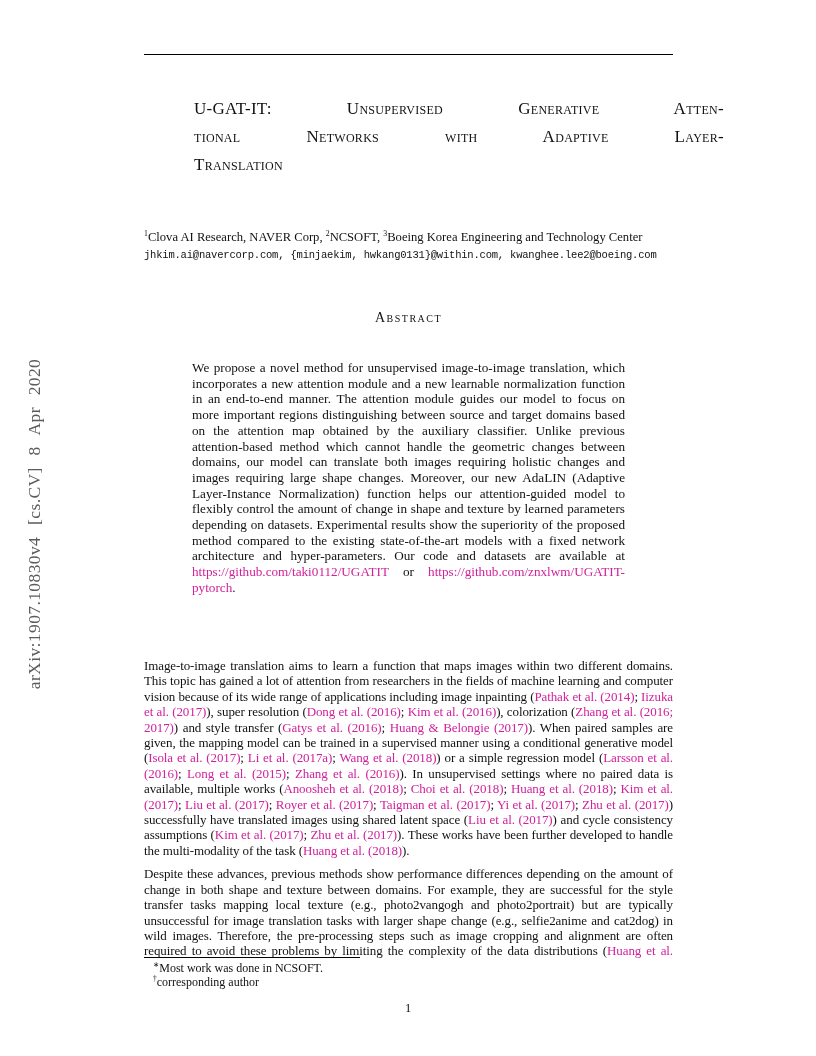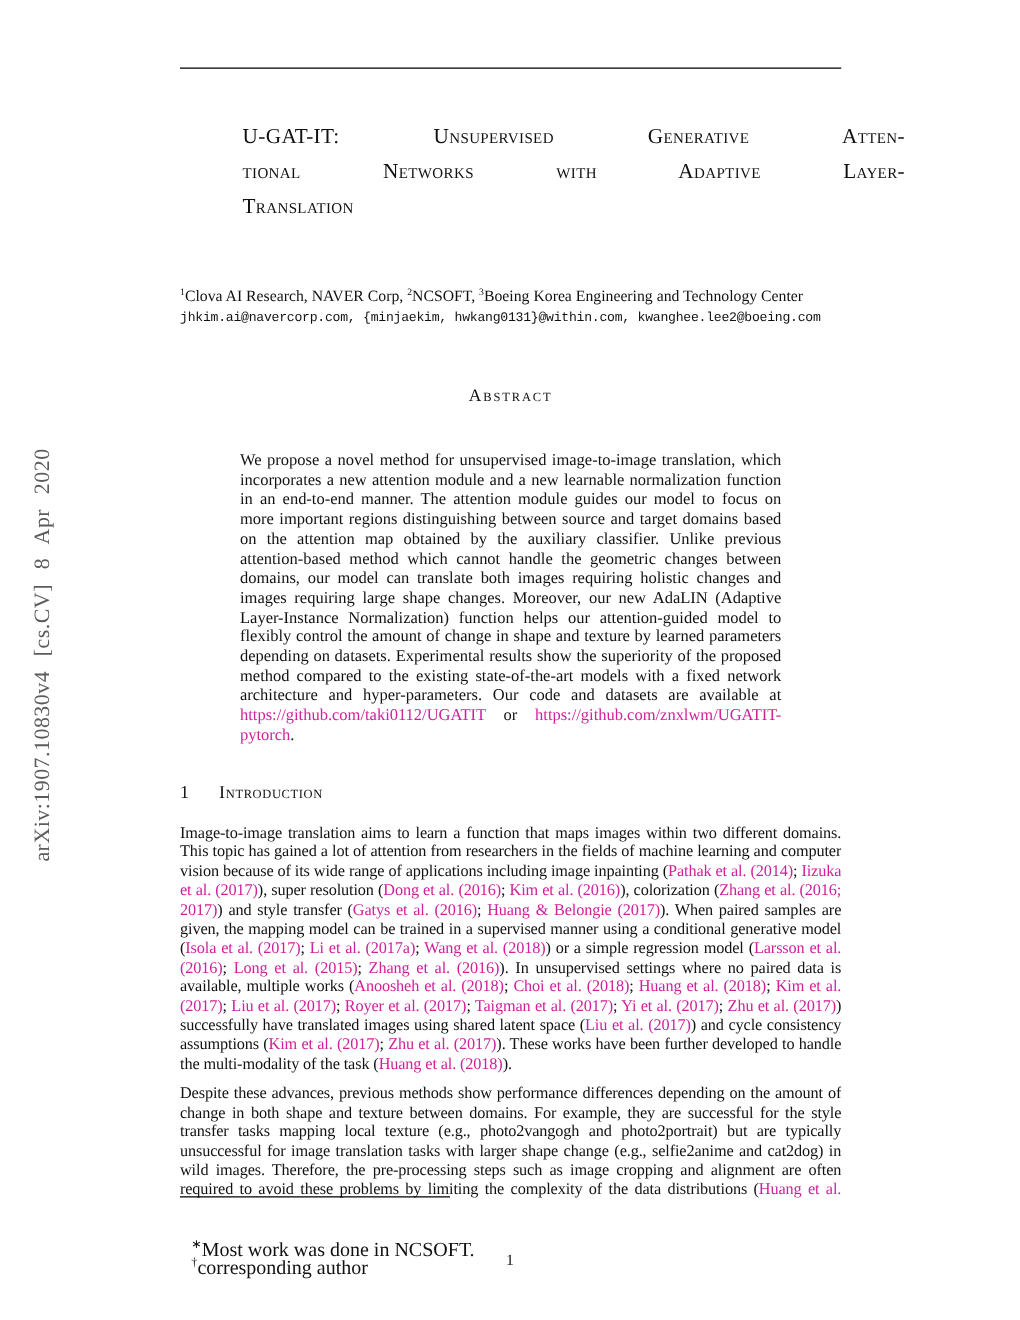--- a/index.html
+++ b/index.html
@@ -33,22 +33,22 @@
   .sec-head .num{ margin-right:24px; }
   .sec-head .name{ font-variant:small-caps; letter-spacing:.5px; }
 
   .intro{ position:absolute; top:658px; left:144px; width:529px; height:301px; overflow:hidden;
           font-size:13px; line-height:15.4px; text-align:justify; letter-spacing:-0.1px; }
   .intro p + p{ margin-top:8px; }
 
   .cite{ color:var(--link); }
 
   .fn-rule{ position:absolute; top:957px; left:144px; width:216px; border-top:1px solid #000; }
-  .footnotes{ position:absolute; top:994px; left:144px; width:529px;
-              font-size:16px; line-height:13.6px; }
+  .footnotes{ position:absolute; top:962px; left:144px; width:529px;
+              font-size:12px; line-height:13.6px; }
   .footnotes .fn{ text-indent:9px; }
 
   .pageno{ position:absolute; top:1001px; left:0; width:816px; text-align:center; font-size:12.5px; }
 
   .arxiv{ position:absolute; left:34px; top:524px;
           transform:translate(-50%,-50%) rotate(-90deg); transform-origin:center;
           white-space:nowrap; font-size:17.5px; color:var(--muted);
           word-spacing:7px; letter-spacing:.4px; }
 </style>
 </head>
@@ -67,23 +67,20 @@
   </div>
 
   <div class="authors">
     <div class="affil"><sup>1</sup><span>Clova AI Research, NAVER Corp, </span><sup>2</sup><span>NCSOFT, </span><sup>3</sup><span>Boeing Korea Engineering and Technology Center</span></div>
     <div class="emails">jhkim.ai@navercorp.com, {minjaekim, hwkang0131}@within.com, kwanghee.lee2@boeing.com</div>
   </div>
 
   <div class="abs-head">Abstract</div>
   <div class="abstract"><span>We propose a novel method for unsupervised image-to-image translation, which incorporates a new attention module and a new learnable normalization function in an end-to-end manner. The attention module guides our model to focus on more important regions distinguishing between source and target domains based on the attention map obtained by the auxiliary classifier. Unlike previous attention-based method which cannot handle the geometric changes between domains, our model can translate both images requiring holistic changes and images requiring large shape changes. Moreover, our new AdaLIN (Adaptive Layer-Instance Normalization) function helps our attention-guided model to flexibly control the amount of change in shape and texture by learned parameters depending on datasets. Experimental results show the superiority of the proposed method compared to the existing state-of-the-art models with a fixed network architecture and hyper-parameters. Our code and datasets are available at </span><span class="cite">https://github.com/taki0112/UGATIT</span><span> or </span><span class="cite">https://github.com/znxlwm/UGATIT-pytorch</span><span>.</span></div>
 
-  <div class="sec-head">
-    <span class="num">1</span><span class="name">Introduction</span>
-  </div>
 
   <div class="intro">
     <p><span>Image-to-image translation aims to learn a function that maps images within two different domains. This topic has gained a lot of attention from researchers in the fields of machine learning and computer vision because of its wide range of applications including image inpainting (</span><span class="cite">Pathak et al. (2014)</span><span>; </span><span class="cite">Iizuka et al. (2017)</span><span>), super resolution (</span><span class="cite">Dong et al. (2016)</span><span>; </span><span class="cite">Kim et al. (2016)</span><span>), colorization (</span><span class="cite">Zhang et al. (2016; 2017)</span><span>) and style transfer (</span><span class="cite">Gatys et al. (2016)</span><span>; </span><span class="cite">Huang &amp; Belongie (2017)</span><span>). When paired samples are given, the mapping model can be trained in a supervised manner using a conditional generative model (</span><span class="cite">Isola et al. (2017)</span><span>; </span><span class="cite">Li et al. (2017a)</span><span>; </span><span class="cite">Wang et al. (2018)</span><span>) or a simple regression model (</span><span class="cite">Larsson et al. (2016)</span><span>; </span><span class="cite">Long et al. (2015)</span><span>; </span><span class="cite">Zhang et al. (2016)</span><span>). In unsupervised settings where no paired data is available, multiple works (</span><span class="cite">Anoosheh et al. (2018)</span><span>; </span><span class="cite">Choi et al. (2018)</span><span>; </span><span class="cite">Huang et al. (2018)</span><span>; </span><span class="cite">Kim et al. (2017)</span><span>; </span><span class="cite">Liu et al. (2017)</span><span>; </span><span class="cite">Royer et al. (2017)</span><span>; </span><span class="cite">Taigman et al. (2017)</span><span>; </span><span class="cite">Yi et al. (2017)</span><span>; </span><span class="cite">Zhu et al. (2017)</span><span>) successfully have translated images using shared latent space (</span><span class="cite">Liu et al. (2017)</span><span>) and cycle consistency assumptions (</span><span class="cite">Kim et al. (2017)</span><span>; </span><span class="cite">Zhu et al. (2017)</span><span>). These works have been further developed to handle the multi-modality of the task (</span><span class="cite">Huang et al. (2018)</span><span>).</span></p>
     <p><span>Despite these advances, previous methods show performance differences depending on the amount of change in both shape and texture between domains. For example, they are successful for the style transfer tasks mapping local texture (e.g., photo2vangogh and photo2portrait) but are typically unsuccessful for image translation tasks with larger shape change (e.g., selfie2anime and cat2dog) in wild images. Therefore, the pre-processing steps such as image cropping and alignment are often required to avoid these problems by limiting the complexity of the data distributions (</span><span class="cite">Huang et al. (2018)</span><span>; </span><span class="cite">Liu et al. (2017)</span><span>). In addition, existing methods such as DRIT (</span><span class="cite">Lee et al. (2018)</span><span>) cannot</span></p>
   </div>
 
   <div class="fn-rule"></div>
   <div class="footnotes">
     <div class="fn"><sup>∗</sup><span>Most work was done in NCSOFT.</span></div>
     <div class="fn"><sup>†</sup><span>corresponding author</span></div>

